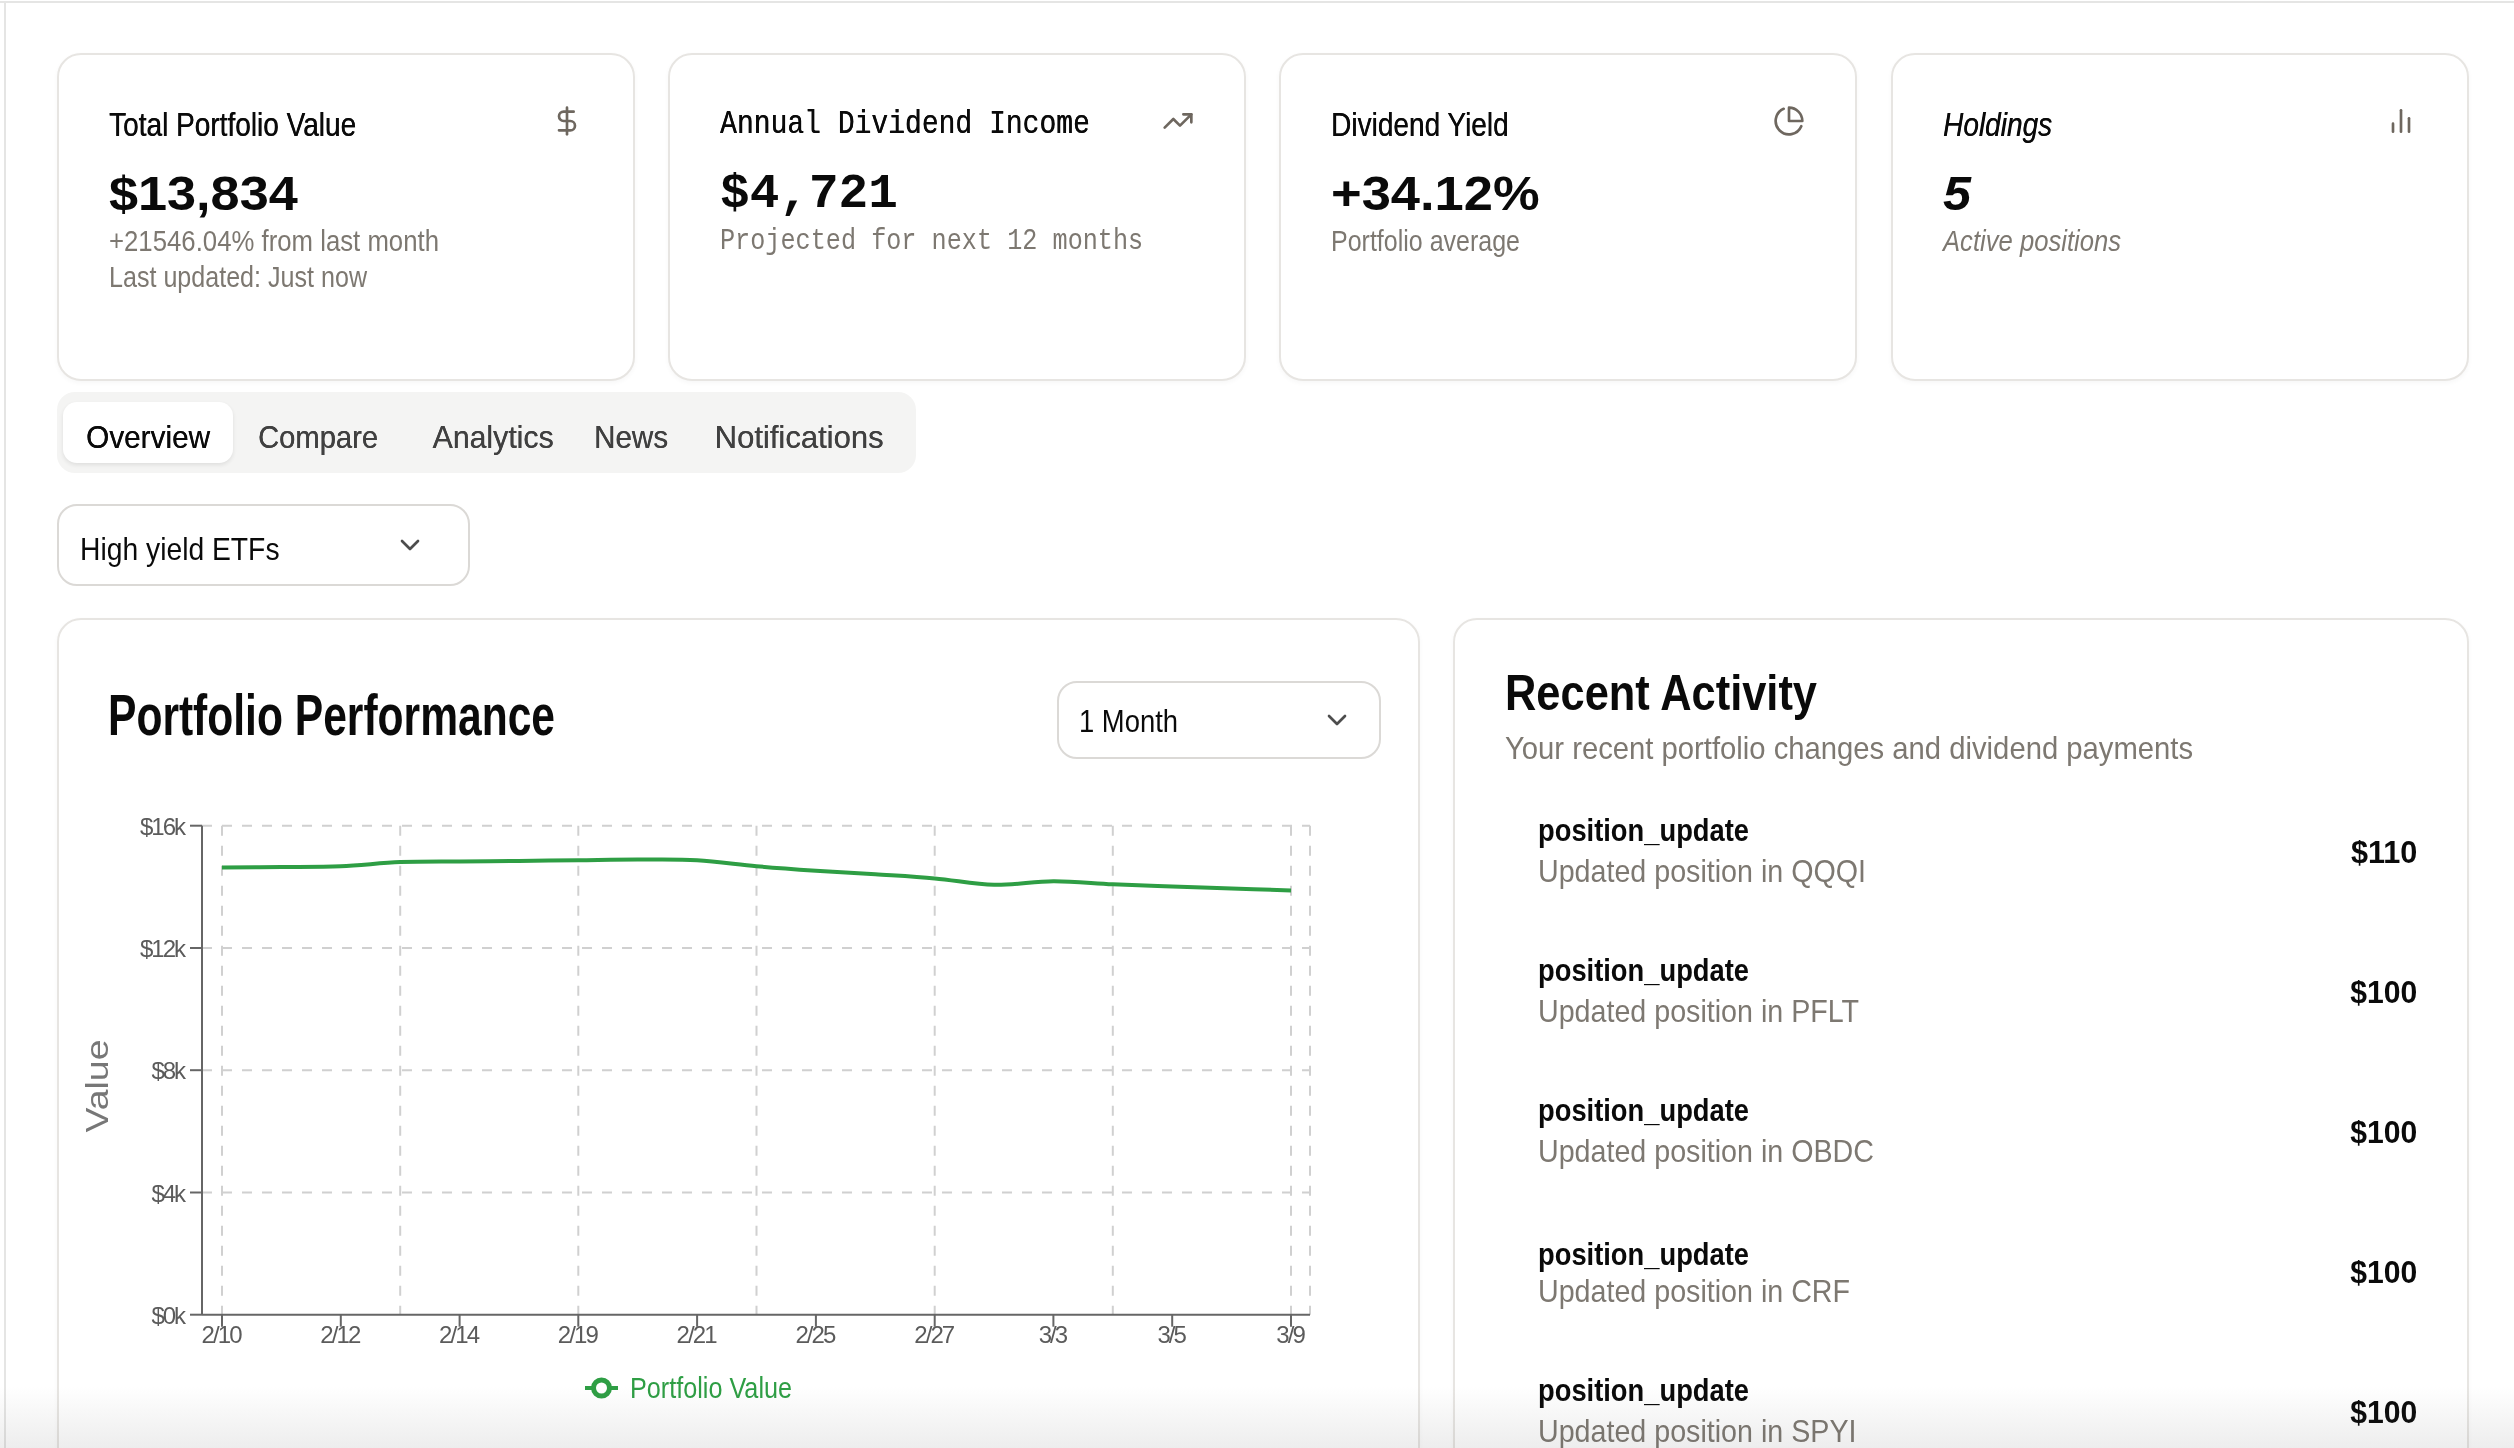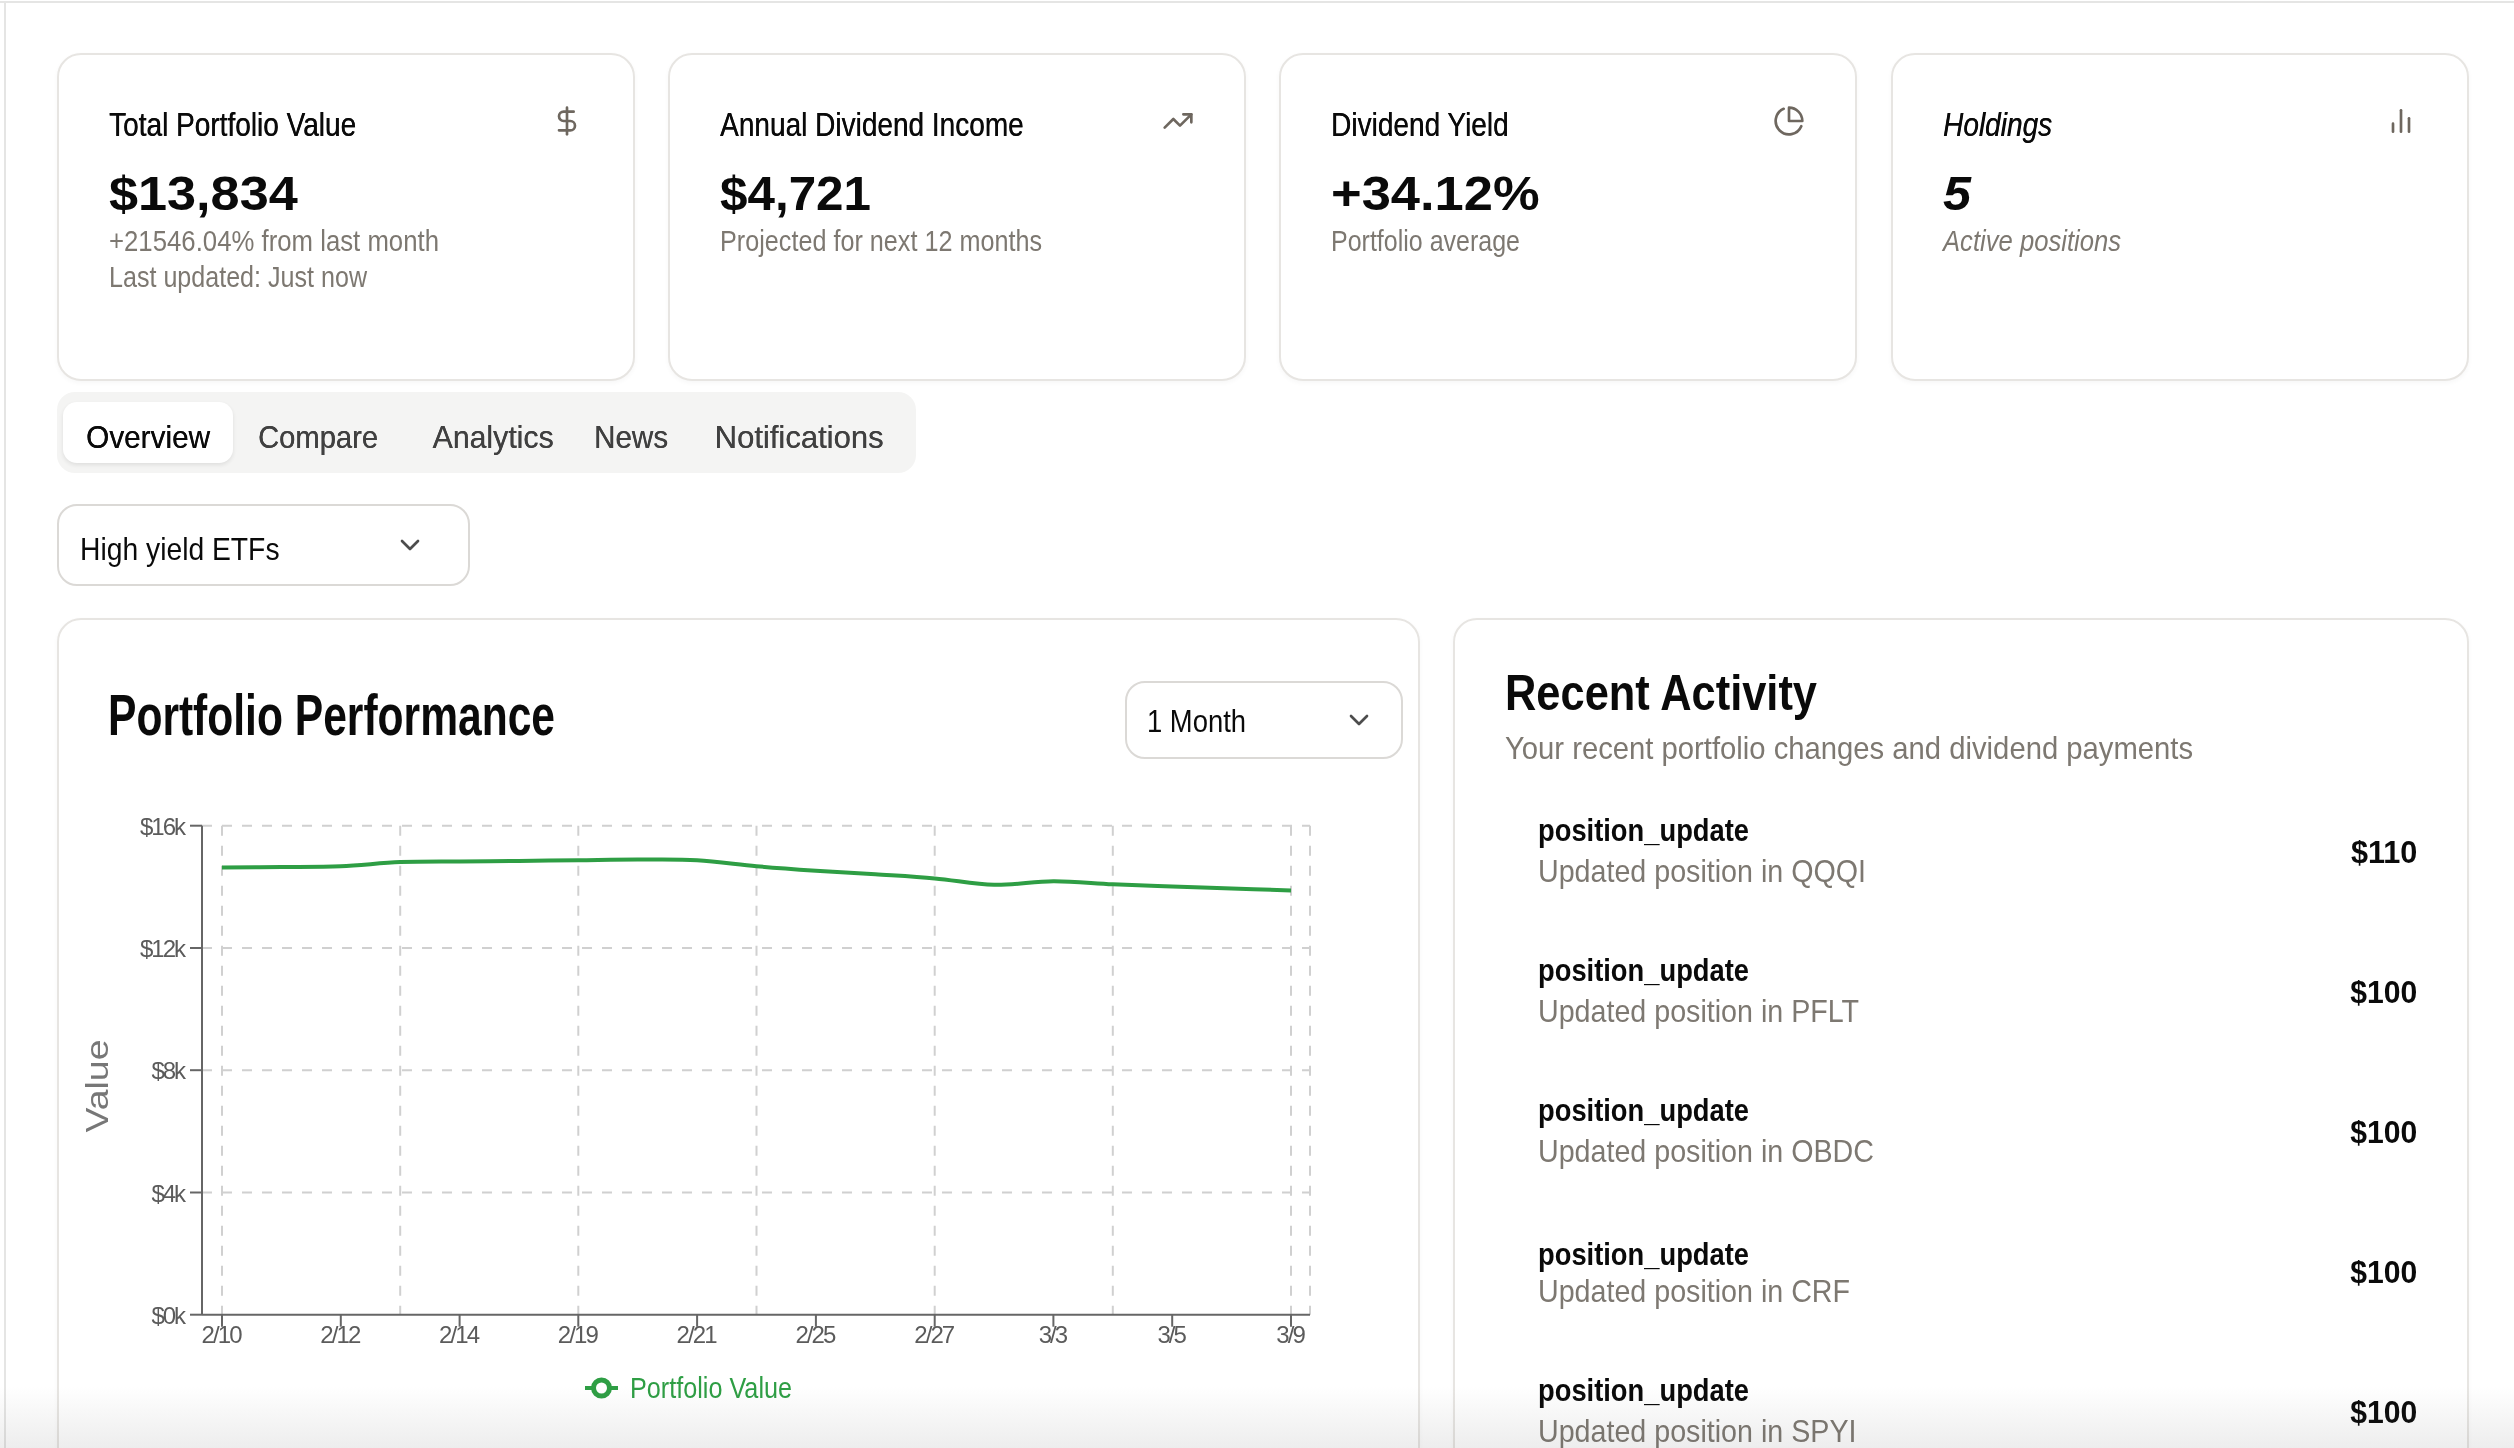--- a/index.html
+++ b/index.html
@@ -39,21 +39,21 @@
 <div class="card scard" style="left:57px;">
   <div class="ctitle" id="t1" style="transform:scaleX(0.8486);">Total Portfolio Value</div>
   <svg class="cicon" viewBox="0 0 24 24" fill="none" stroke="currentColor" stroke-width="2" stroke-linecap="round" stroke-linejoin="round">
       <line x1="12" y1="2" x2="12" y2="22"></line>
       <path d="M17 5H9.5a3.5 3.5 0 0 0 0 7h5a3.5 3.5 0 0 1 0 7H6"></path>
     </svg>
   <div class="cvalue" id="v1" style="transform:scaleX(1.0875);">$13,834</div>
   <div class="csub" id="s1a" style="top:172px;transform:scaleX(0.8881);">+21546.04% from last month</div>
   <div class="csub" id="s1b" style="top:208px;transform:scaleX(0.8650);">Last updated: Just now</div>
 </div>
-<div class="card scard" style="left:668px;">
+<div class="card scard" style="left:668px;font-family:Liberation Mono, monospace;">
   <div class="ctitle" id="t2" style="transform:scaleX(0.8486);">Annual Dividend Income</div>
   <svg class="cicon" viewBox="0 0 24 24" fill="none" stroke="currentColor" stroke-width="2" stroke-linecap="round" stroke-linejoin="round">
       <polyline points="22 7 13.5 15.5 8.5 10.5 2 17"></polyline>
       <polyline points="16 7 22 7 22 13"></polyline>
     </svg>
   <div class="cvalue" id="v2" style="transform:scaleX(1.0285);">$4,721</div>
   <div class="csub" id="s2" style="top:172px;transform:scaleX(0.8685);">Projected for next 12 months</div>
 </div>
 <div class="card scard" style="left:1279px;">
   <div class="ctitle" id="t3" style="transform:scaleX(0.8486);">Dividend Yield</div>
@@ -86,21 +86,21 @@
 
 <div class="sel" style="left:57px;top:504px;width:413px;height:82px;">
   <div id="sel1" style="position:absolute;left:21px;top:27px;line-height:32px;font-size:32px;transform-origin:left center;white-space:nowrap;transform:scaleX(0.8834);">High yield ETFs</div>
   <svg style="position:absolute;right:42px;top:23px;width:32px;height:32px;color:#4d4d4d;" viewBox="0 0 24 24" fill="none" stroke="currentColor" stroke-width="2" stroke-linecap="round" stroke-linejoin="round">
       <polyline points="6 9 12 15 18 9"></polyline>
     </svg>
 </div>
 
 <div class="card" style="left:57px;top:618px;width:1363px;height:900px;">
   <div id="pp" style="position:absolute;left:49px;top:67px;font-size:57px;font-weight:700;line-height:57px;transform-origin:left center;white-space:nowrap;transform:scaleX(0.7467);">Portfolio Performance</div>
-  <div class="sel" style="left:1066px;top:61px;width:278px;height:78px;">
+  <div class="sel" style="left:998px;top:61px;width:324px;height:78px;">
     <div id="sel2" style="position:absolute;left:20px;top:22px;line-height:32px;font-size:32px;transform-origin:left center;white-space:nowrap;transform:scaleX(0.8562);">1 Month</div>
     <svg style="position:absolute;right:26px;top:21px;width:32px;height:32px;color:#4d4d4d;" viewBox="0 0 24 24" fill="none" stroke="currentColor" stroke-width="2" stroke-linecap="round" stroke-linejoin="round">
         <polyline points="6 9 12 15 18 9"></polyline>
       </svg>
   </div>
 </div>
 
 <div class="card" style="left:1453px;top:618px;width:1016px;height:900px;">
   <div id="ra" style="position:absolute;left:50px;top:48px;font-size:50px;font-weight:700;line-height:50px;transform-origin:left center;white-space:nowrap;transform:scaleX(0.8682);">Recent Activity</div>
   <div id="rsub" style="position:absolute;left:50px;top:112px;font-size:32px;color:#7d7871;line-height:32px;transform-origin:left center;white-space:nowrap;transform:scaleX(0.9136);">Your recent portfolio changes and dividend payments</div>

